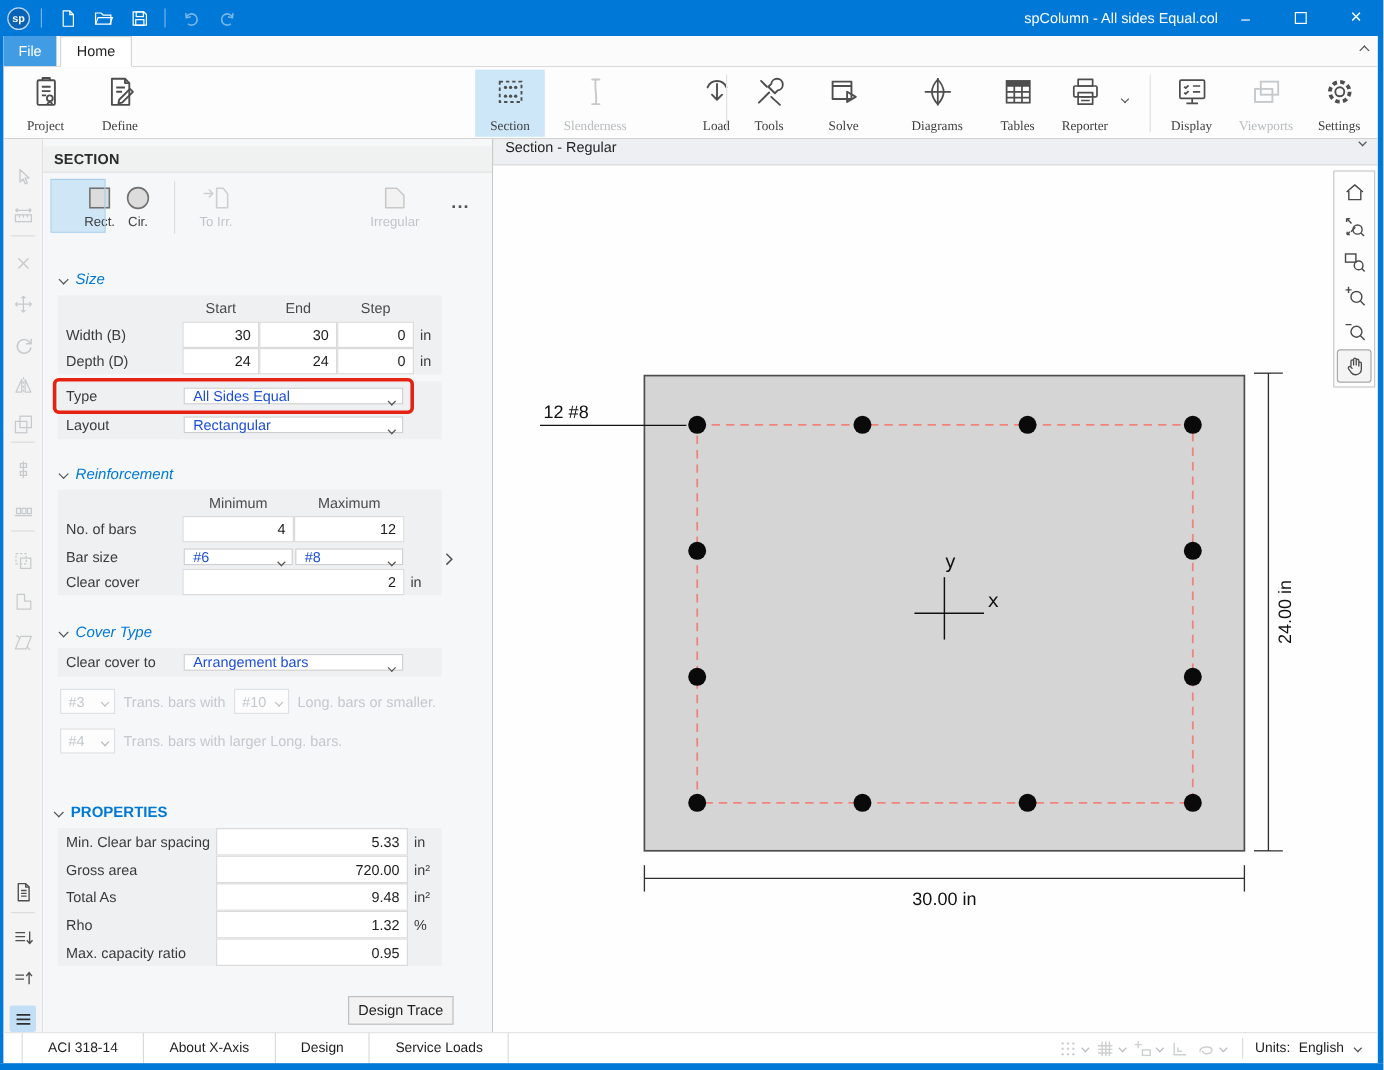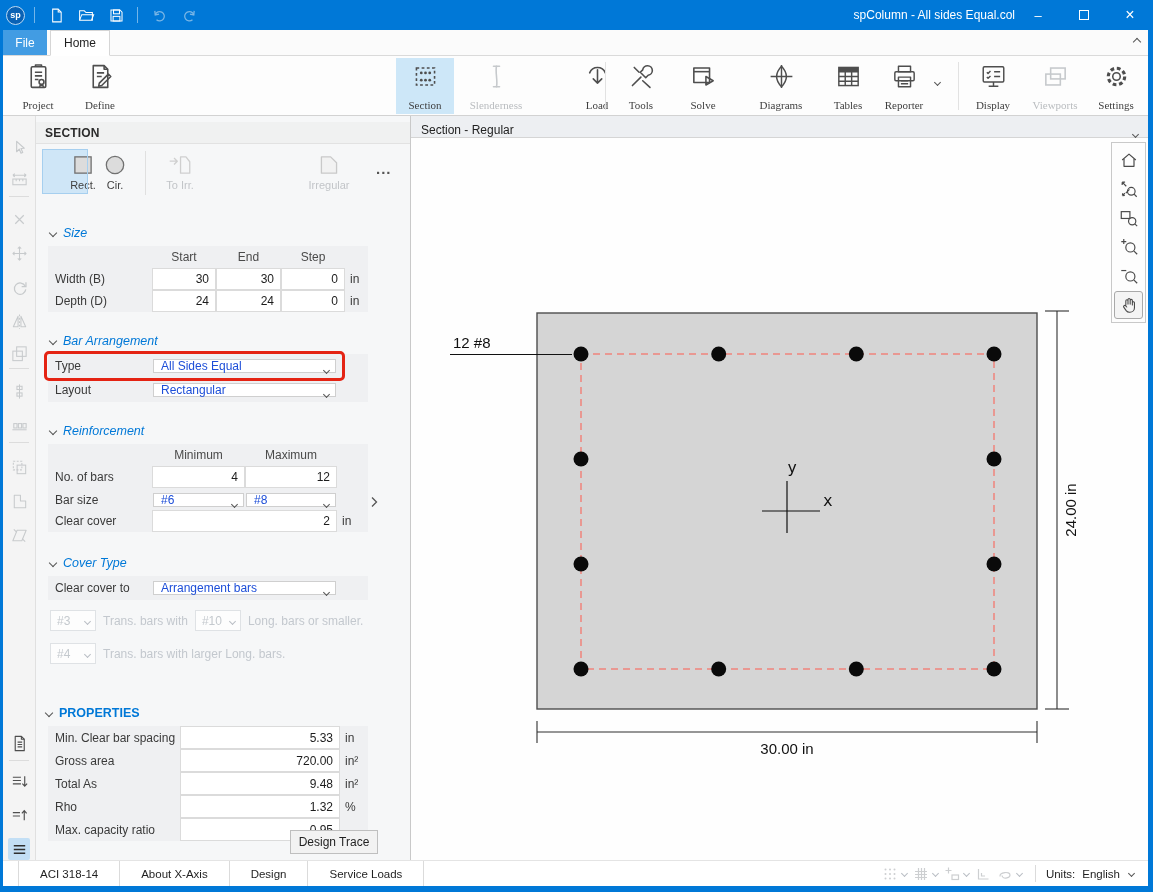--- a/index.html
+++ b/index.html
@@ -102,21 +102,21 @@
 
   .trans-row { display:flex; align-items:center; gap:7px; margin:10px 0 0 14px; color:#C3C8CE; font-size:12px; }
   .mini-combo { width:46px; height:21px; padding:0 14px 0 6px; }
   .mini-combo .chev { top:8px; right:5px; }
 
   .design-trace { position:absolute; right:32px; bottom:6px; width:88px; height:24px; background:#F2F2F2; border:1px solid #BFBFBF;
                   display:flex; align-items:center; justify-content:center; color:#1f1f1f; }
 
   
   .main { flex:1; display:flex; flex-direction:column; min-width:0; }
-  .main-hdr { height:22px; background:#EDEFF2; border-bottom:1px solid #D5D5D5; display:flex; align-items:flex-end;
+  .main-hdr { height:22px; background:#EDEFF2; border-bottom:1px solid #D5D5D5; display:flex; align-items:flex-start;
               padding:0 10px; color:#222; flex:0 0 auto; }
   .main-hdr .chev { margin-left:auto; }
   .canvas { flex:1; position:relative; background:#FEFEFE; overflow:hidden; }
   .draw-svg { position:absolute; left:0; top:4px; }
 
   .float-tools { position:absolute; left:700px; top:4px; width:35px; background:#FDFDFD; border:1px solid #C9C9C9;
                  display:flex; flex-direction:column; align-items:center; padding:3px 0; gap:1px; }
   .ft-btn { width:29px; height:28px; display:flex; align-items:center; justify-content:center; color:#4a4a4a; }
   .ft-btn.pressed { border:1px solid #A9A9A9; border-radius:3px; background:#F4F4F4; }
 
@@ -519,24 +519,20 @@
           <div class="c valc">30</div>
           <div class="c valc">0</div>
           <div class="c unitc">in</div>
           <div class="c lblc">Depth (D)</div>
           <div class="c valc">24</div>
           <div class="c valc">24</div>
           <div class="c valc">0</div>
           <div class="c unitc">in</div>
         </div>
 
-        <div class="grp-hdr" style="margin-top:22px">
-          <span class="chev"></span>
-          <span>Bar Arrangement</span>
-        </div>
         <div class="tbl ba-tbl">
           <div class="c lblc type-row">
             <span>Type</span>
             <div class="redbox"></div>
           </div>
           <div class="c" style="padding:1px">
             <div class="combo" style="flex:1">
               <span>All Sides Equal</span>
               <span class="chev chev-sm"></span>
             </div>

